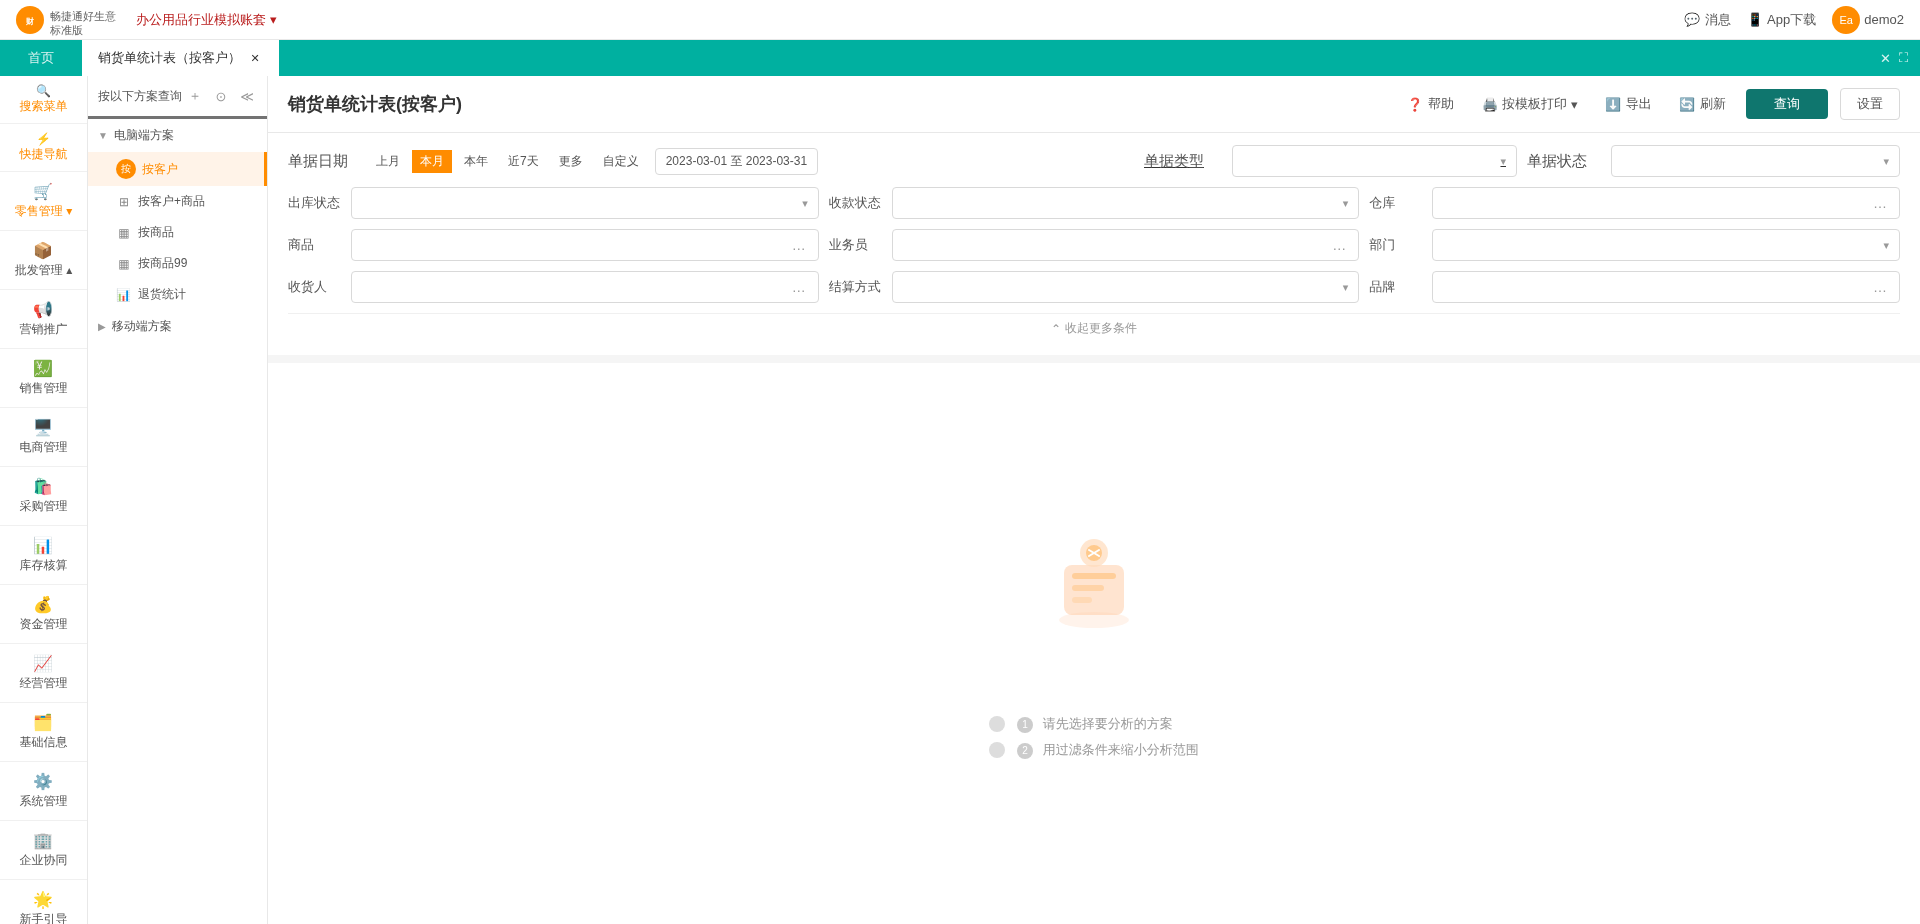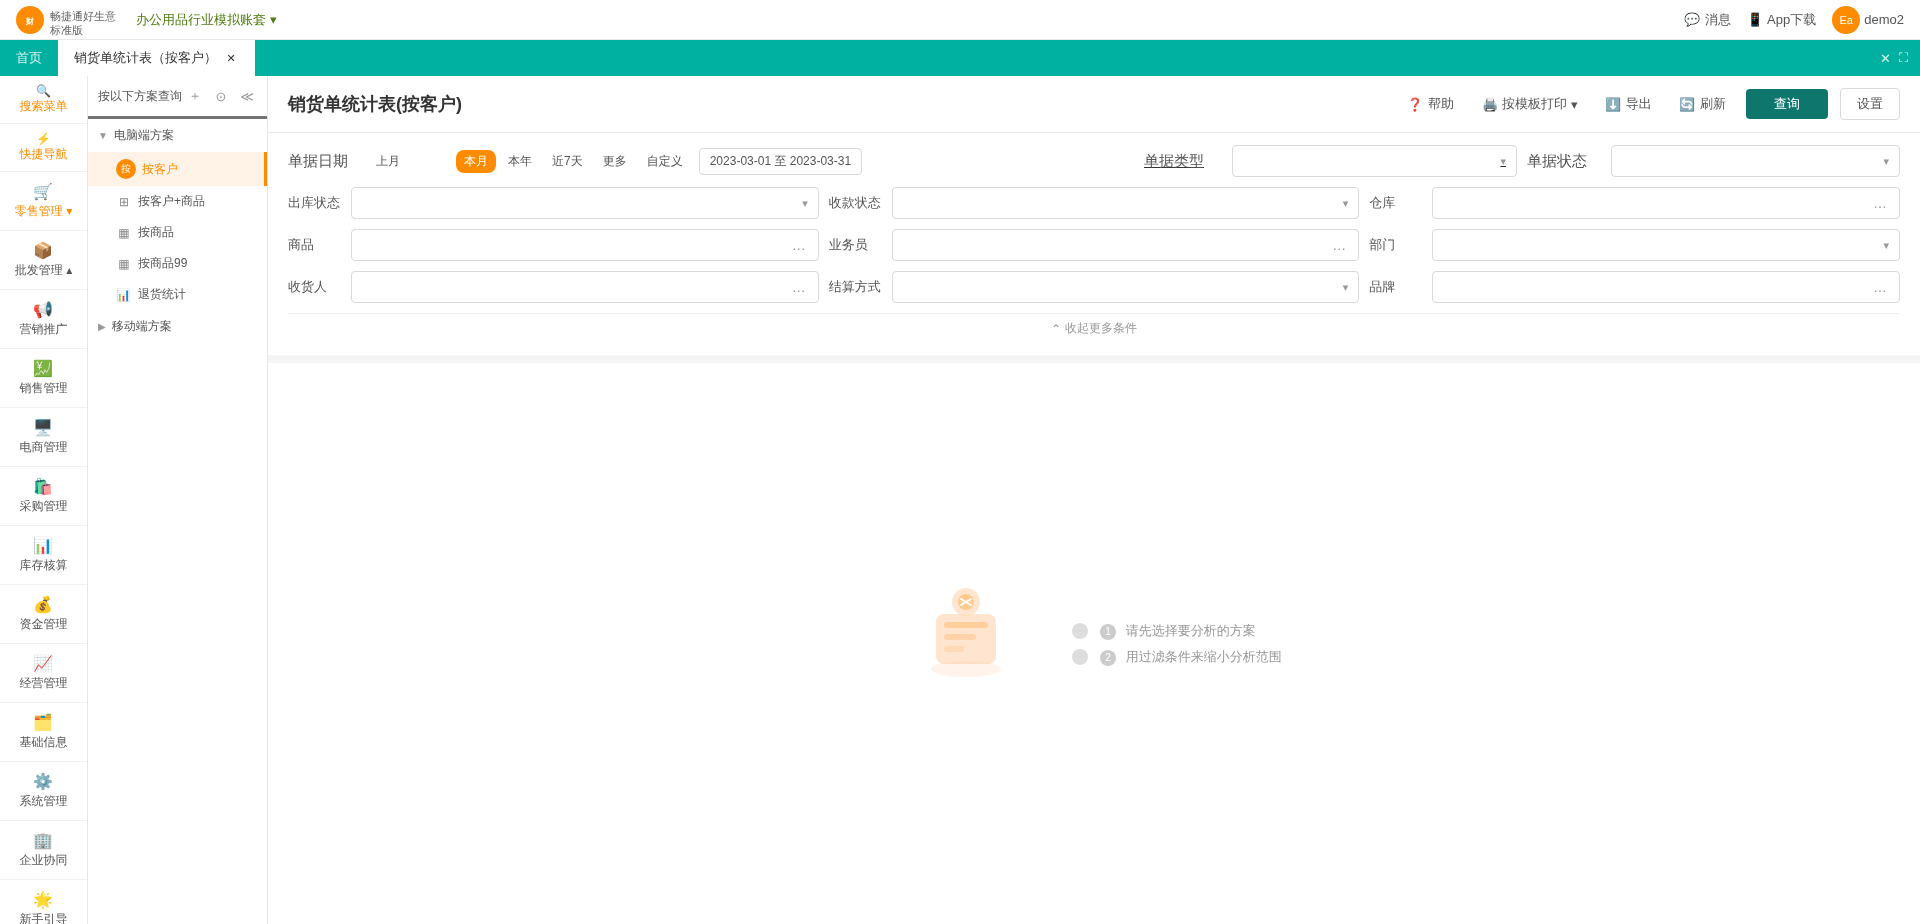--- a/index.html
+++ b/index.html
@@ -39,21 +39,21 @@
       font-weight: bold;
     }
     .logo-text {
       font-size: 11px;
       color: #666;
       line-height: 1.3;
       margin-top: 7px;
     }
     .app-title {
       font-size: 13px;
-      color: #4d7c0f;
+      color: #b91c1c;
       margin-left: 12px;
       display: flex;
       align-items: center;
       gap: 4px;
     }
     .top-header-right {
       display: flex;
       align-items: center;
       gap: 16px;
     }
@@ -87,20 +87,21 @@
     }
     .tab-item {
       display: flex;
       align-items: center;
       padding: 0 16px;
       font-size: 13px;
       cursor: pointer;
       gap: 6px;
       white-space: nowrap;
       color: rgba(255,255,255,0.85);
+      margin-left: 12px;
     }
     .tab-item.active {
       background: #fff;
       color: #333;
     }
     .tab-close {
       width: 16px;
       height: 16px;
       display: flex;
       align-items: center;
@@ -339,22 +340,21 @@
     .date-tab {
       padding: 3px 8px;
       border-radius: 3px;
       font-size: 12px;
       cursor: pointer;
       color: #555;
     }
     .date-tab.active {
       background: #ff8c00;
       color: white;
-      border-radius: 8px;
-      margin-left: 44px;
+      border-radius: 0;
     }
     .date-range-input {
       border: 1px solid #d9d9d9;
       border-radius: 4px;
       padding: 4px 10px;
       font-size: 12px;
       color: #555;
       background: white;
       cursor: pointer;
     }
@@ -402,21 +402,21 @@
       font-size: 12px;
       gap: 4px;
       border-top: 1px solid #f0f0f0;
       margin-top: 4px;
     }
 
     
     .empty-state {
       flex: 1;
       display: flex;
-      flex-direction: row;
+      flex-direction: column;
       align-items: center;
       justify-content: center;
       background: #fff;
       padding: 40px;
       gap: 46px;
     }
     .empty-icon {
       width: 120px;
       height: 120px;
       margin-bottom: 20px;

